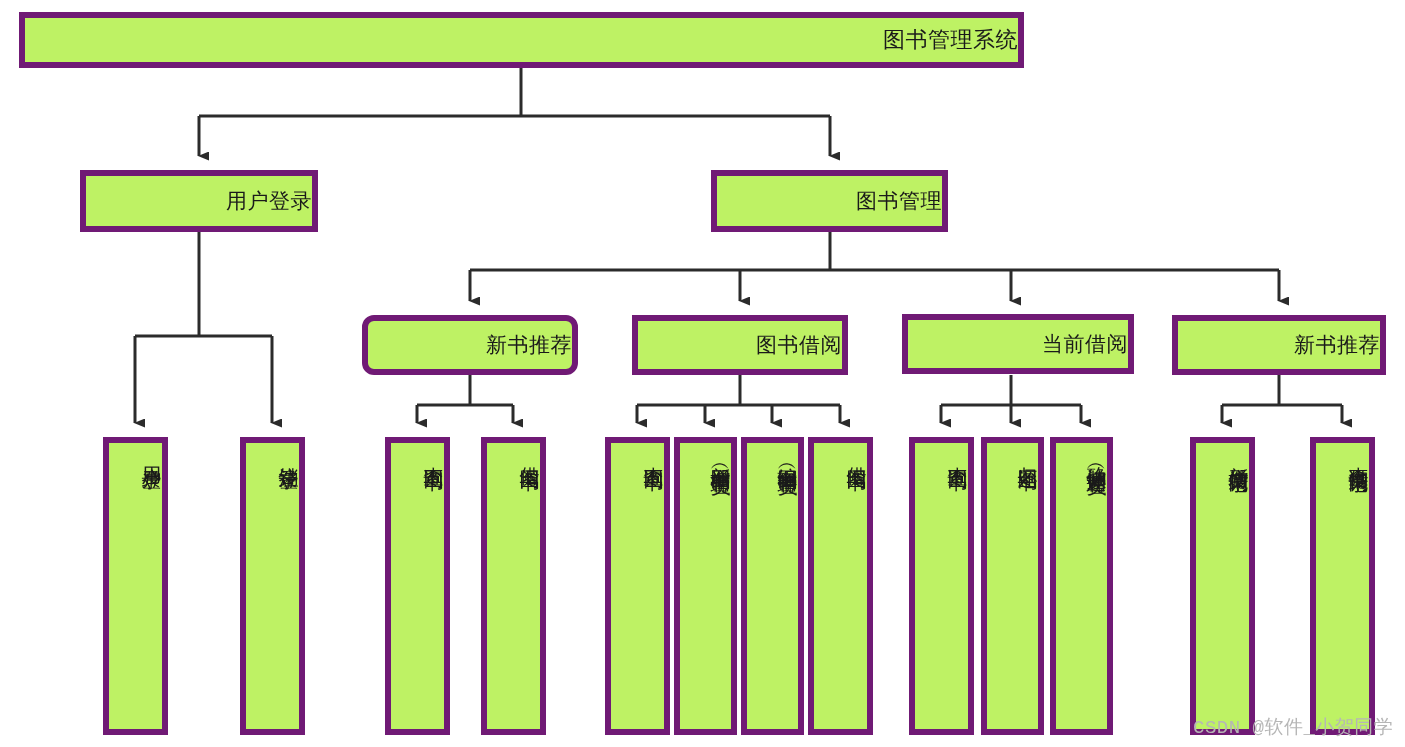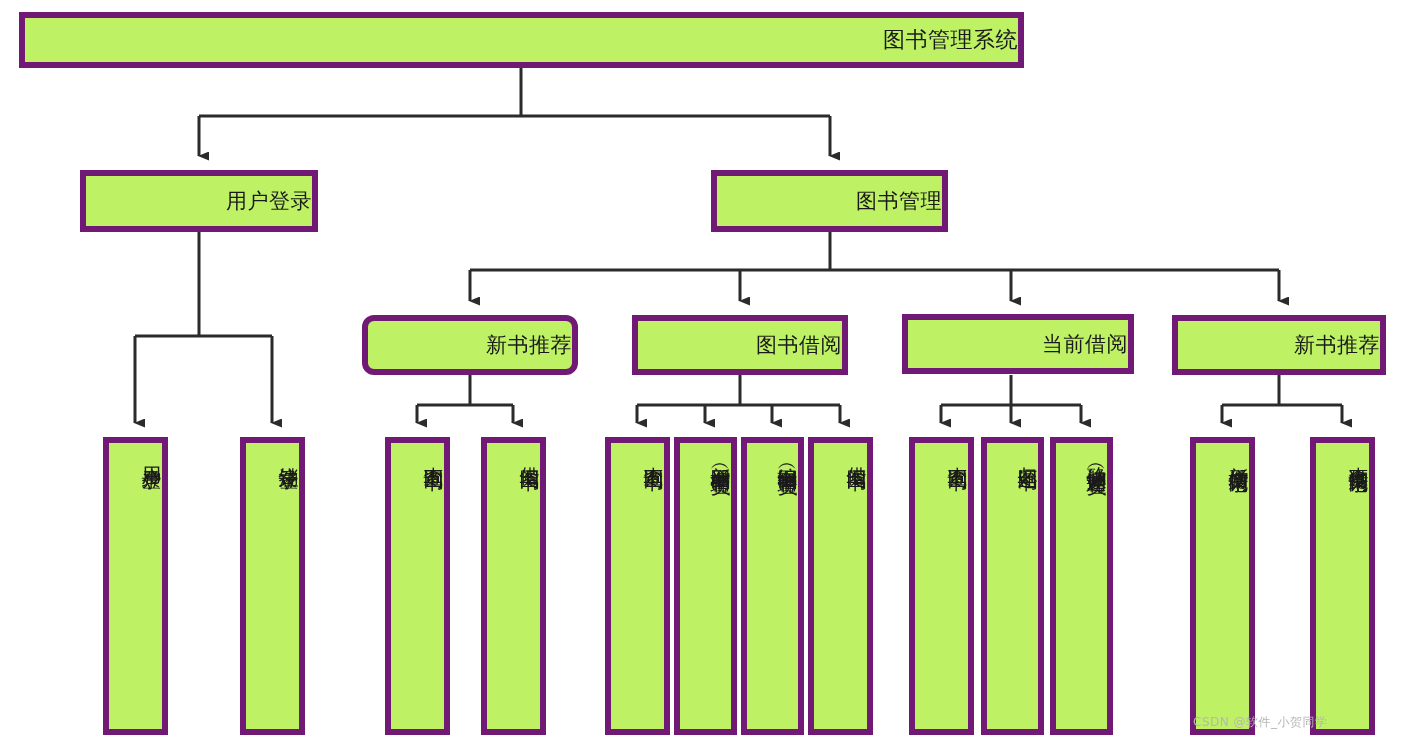--- a/index.html
+++ b/index.html
@@ -60,25 +60,26 @@
     writing-mode: vertical-rl;
     text-orientation: upright;
     font-size: 20px;
     line-height: 1.06;
     letter-spacing: 1.5px;
     white-space: normal;
     max-height: 285px;
   }
   .watermark {
     position: absolute;
-    font-size: 12px;
+    font-size: 19px;
     color: #b6b6b6;
     letter-spacing: 0.5px;
     white-space: nowrap;
     user-select: none;
+    font-family: Liberation Mono, monospace;
   }
 </style>
 </head>
 <body>
 
 <div id="canvas">
 
   <svg id="diagram-svg" viewBox="0 0 1405 747" xmlns="http://www.w3.org/2000/svg">
     <defs>
       <marker id="arrowhead" markerWidth="9" markerHeight="11" refX="4.5" refY="10" orient="auto" markerUnits="userSpaceOnUse">

